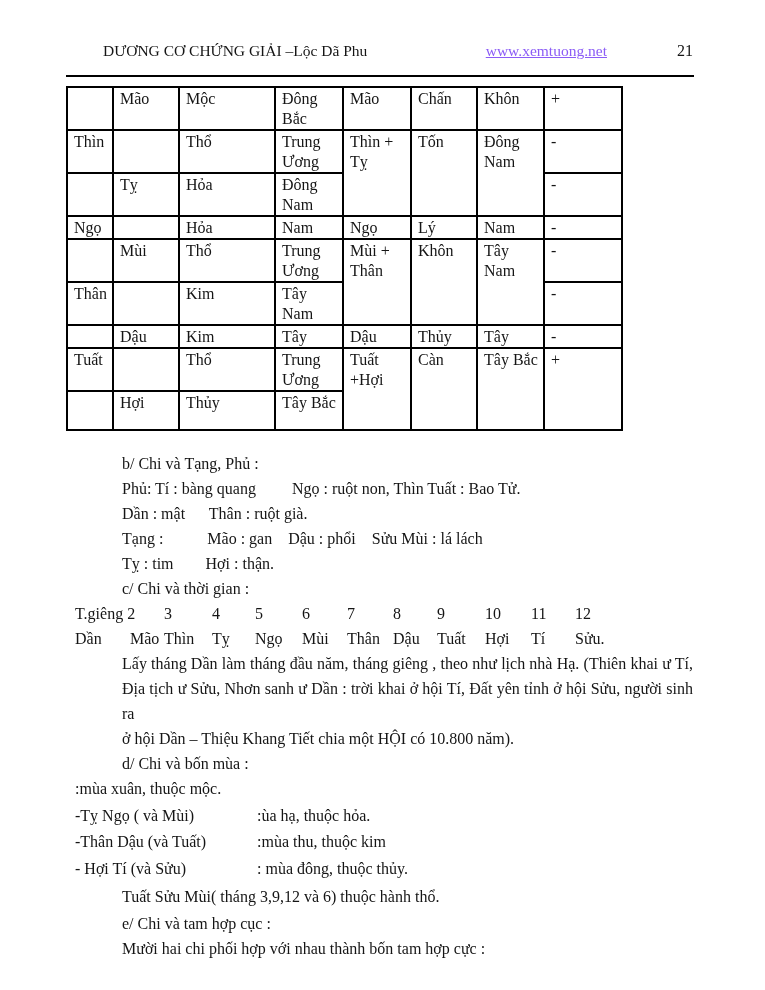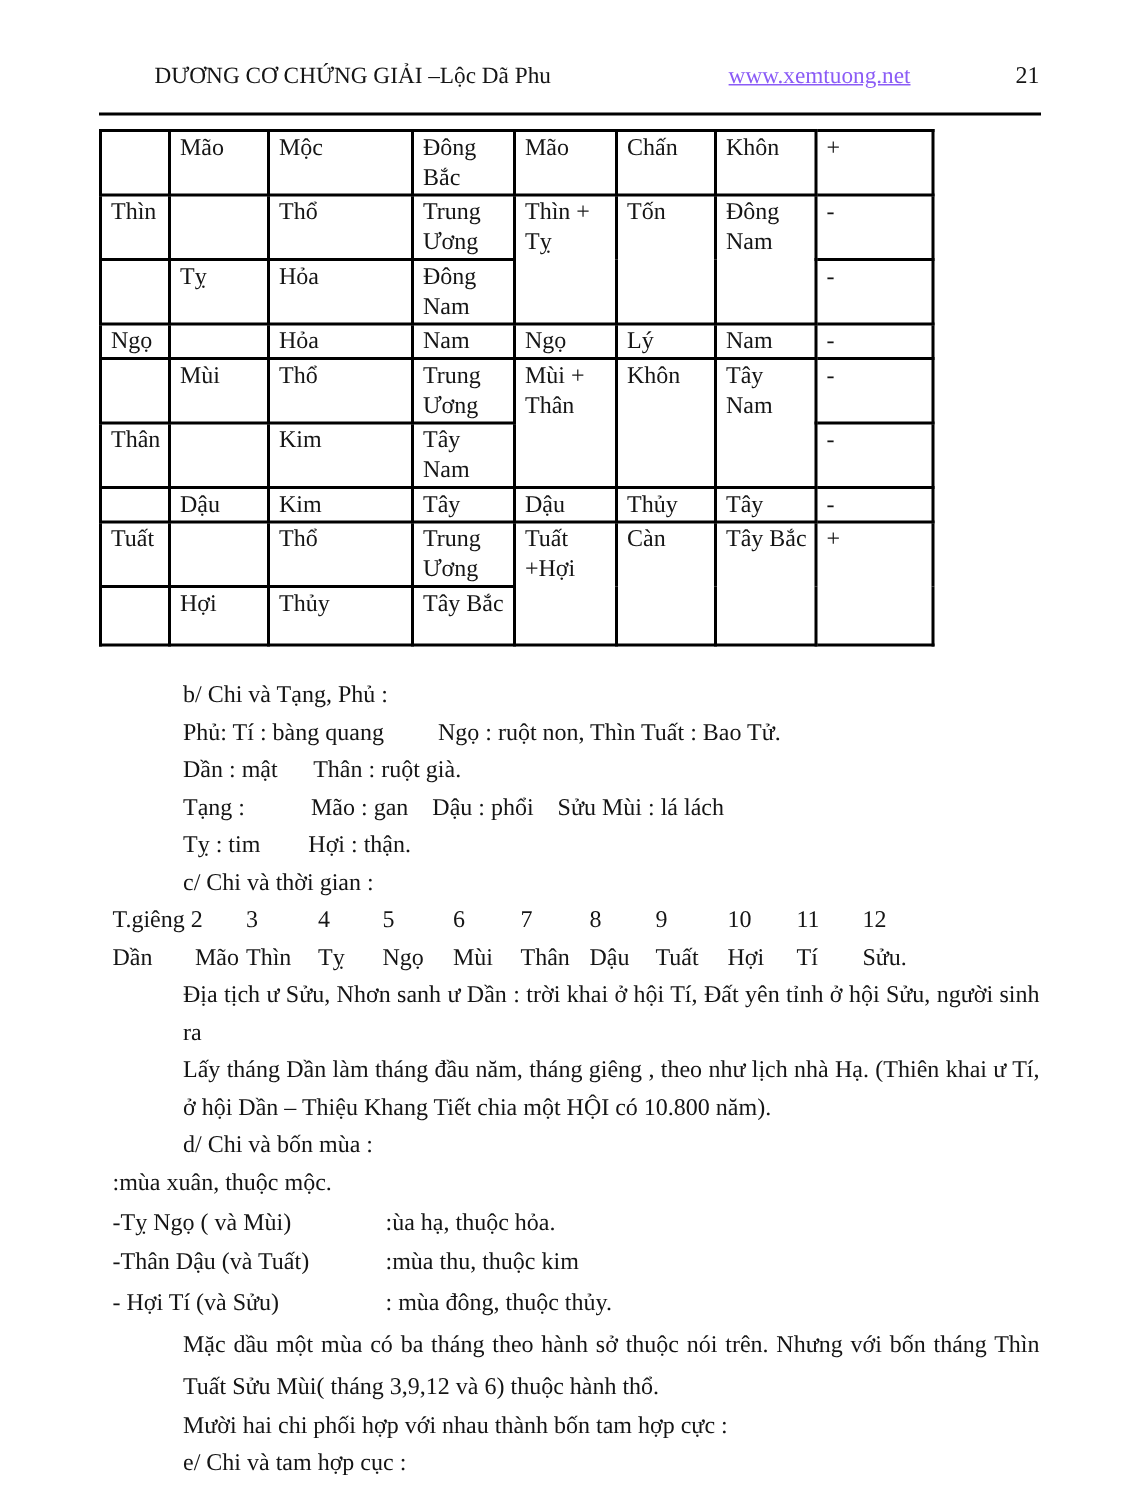--- a/index.html
+++ b/index.html
@@ -174,43 +174,42 @@
       <span class="mcol" style="left:180px;top:25px">Ngọ</span>
       <span class="mcol" style="left:227px;top:25px">Mùi</span>
       <span class="mcol" style="left:272px;top:25px">Thân</span>
       <span class="mcol" style="left:318px;top:25px">Dậu</span>
       <span class="mcol" style="left:362px;top:25px">Tuất</span>
       <span class="mcol" style="left:410px;top:25px">Hợi</span>
       <span class="mcol" style="left:456px;top:25px">Tí</span>
       <span class="mcol" style="left:500px;top:25px">Sửu.</span>
     </div>
 
+    <div class="line just">Lấy tháng Dần làm tháng đầu năm, tháng giêng , theo như lịch nhà Hạ. (Thiên khai ư Tí,</div>
     <div class="line just">Địa tịch ư Sửu, Nhơn sanh ư Dần : trời khai ở hội Tí, Đất yên tỉnh ở hội Sửu, người sinh ra</div>
-    <div class="line just">Lấy tháng Dần làm tháng đầu năm, tháng giêng , theo như lịch nhà Hạ. (Thiên khai ư Tí,</div>
     <div class="line">ở hội Dần – Thiệu Khang Tiết chia một HỘI có 10.800 năm).</div>
 
     <div class="line">d/ Chi và bốn mùa :</div>
     <div class="season">
       <span class="s-desc">:mùa xuân, thuộc mộc.</span>
     </div>
     <div class="season">
       <span class="s-label">-Tỵ Ngọ ( và Mùi)</span>
       <span class="s-desc">:ùa hạ, thuộc hỏa.</span>
     </div>
     <div class="season">
       <span class="s-label">-Thân Dậu (và Tuất)</span>
       <span class="s-desc">:mùa thu, thuộc kim</span>
     </div>
     <div class="season">
       <span class="s-label">- Hợi Tí (và Sửu)</span>
       <span class="s-desc">: mùa đông, thuộc thủy.</span>
     </div>
 
     <div class="para-d">
-      <div class="line just">Mặc dầu một mùa có ba tháng theo hành sở thuộc nói trên. Nhưng với bốn tháng Thìn</div>
       <div class="line">Tuất Sửu Mùi( tháng 3,9,12 và 6) thuộc hành thổ.</div>
     </div>
 
+    <div class="line">e/ Chi và tam hợp cục :</div>
     <div class="line">Mười hai chi phối hợp với nhau thành bốn tam hợp cực :</div>
-    <div class="line">e/ Chi và tam hợp cục :</div>
   </div>
 
 </div>
 
 </body></html>

